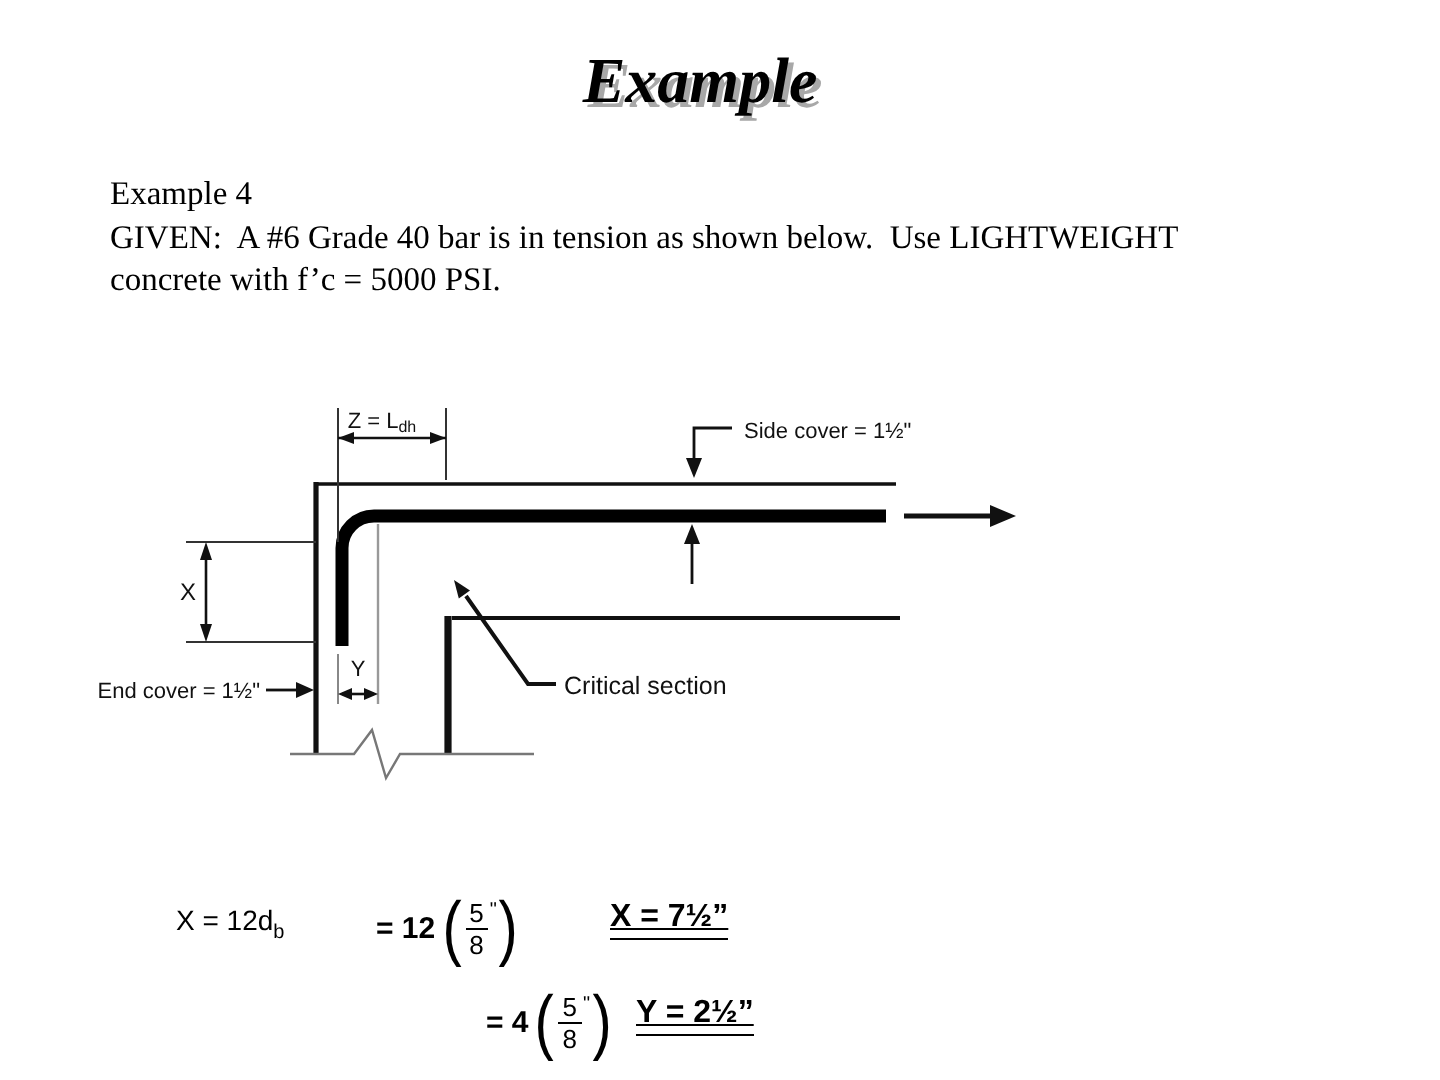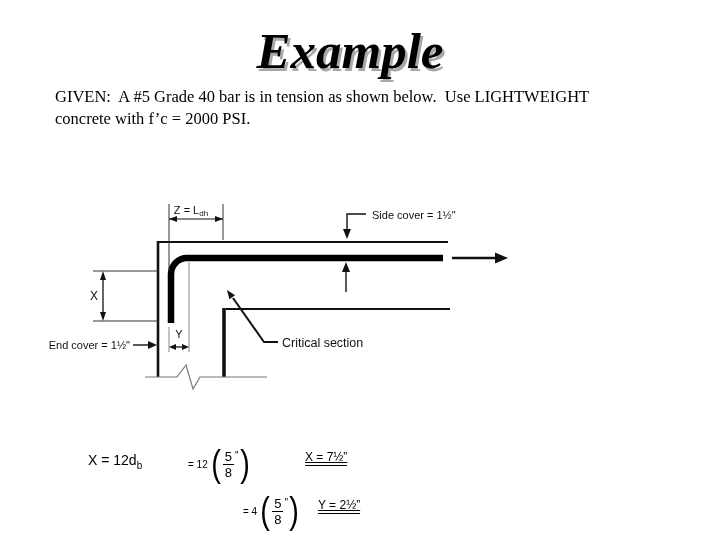--- a/index.html
+++ b/index.html
@@ -3,56 +3,57 @@
 <meta charset="utf-8">
 <style>
   html,body{margin:0;padding:0;background:#fff;}
   .slide{
     position:relative;width:720px;height:540px;background:#ffffff;
     font-family:"Liberation Sans",sans-serif;color:#111;overflow:hidden;
   }
   .slide-title{
     position:absolute;top:22px;left:0;width:700px;text-align:center;
     font-family:"Liberation Serif",serif;font-weight:bold;font-style:italic;
-    font-size:51px;color:#000;text-shadow:2.5px 2.5px 0 #a8a8a8;
+    font-size:32px;color:#000;text-shadow:2.5px 2.5px 0 #a8a8a8;
   }
   .intro{
     position:absolute;left:55px;top:86px;width:650px;
     font-family:"Liberation Serif",serif;font-size:16.5px;line-height:21.5px;
     color:#000;
   }
   .intro .line{white-space:pre;}
   svg text{font-family:"Liberation Sans",sans-serif;fill:#111;}
   .diagram-svg{position:absolute;left:0;top:0;}
   .eq-row{position:absolute;left:0;width:720px;height:50px;color:#000;}
   .eq-row .lhs{position:absolute;font-size:14px;white-space:pre;}
   .eq-row .lhs sub{font-size:10px;}
   .eq-group{position:absolute;top:0;height:48px;display:flex;align-items:center;}
-  .eq-mid{font-size:10px;margin-right:2px;white-space:pre;}
+  .eq-mid{font-size:15px;margin-right:2px;white-space:pre;font-weight:bold;}
   .paren{font-size:36px;font-weight:300;line-height:1;transform:scaleX(.8);}
   .frac{display:inline-flex;flex-direction:column;align-items:center;margin:0 1px;line-height:1;}
   .frac .num,.frac .den{font-size:13px;padding:1px 2px;}
   .frac .num{border-bottom:1.3px solid #000;}
   .frac-unit{font-size:10px;align-self:flex-start;margin-top:10px;}
   .eq-result{
-    position:absolute;font-size:12px;font-weight:normal;
+    position:absolute;font-size:16px;font-weight:bold;
     text-decoration:underline;border-bottom:1.5px solid #000;padding-bottom:1px;
     display:inline-block;white-space:pre;
   }
 </style>
 </head>
 <body>
 
 <div class="slide">
 
   <div class="slide-title">Example</div>
 
   <div class="intro">
-    <div class="line">GIVEN:  A #5 Grade 40 bar is in tension as shown below.  Use LIGHTWEIGHT</div>
-    <div class="line">concrete with f’c = 2000 PSI.</div>
+    <div class="line">Example 4</div>
+    <div class="line">GIVEN:  A #6 Grade 40 bar is in tension as shown below.  Use LIGHTWEIGHT</div>
+    <div class="line">concrete with f’c = 5000 PSI.</div>
   </div>
 
   <svg class="diagram-svg" width="720" height="540" viewBox="0 0 720 540">
 
     <g>
       <line x1="158" y1="242" x2="448" y2="242" stroke="#111" stroke-width="1.8"></line>
       <line x1="158" y1="241" x2="158" y2="377" stroke="#111" stroke-width="2.6"></line>
       <line x1="226" y1="309" x2="450" y2="309" stroke="#111" stroke-width="2"></line>
       <line x1="224" y1="308" x2="224" y2="377" stroke="#111" stroke-width="3.6"></line>
     </g>

